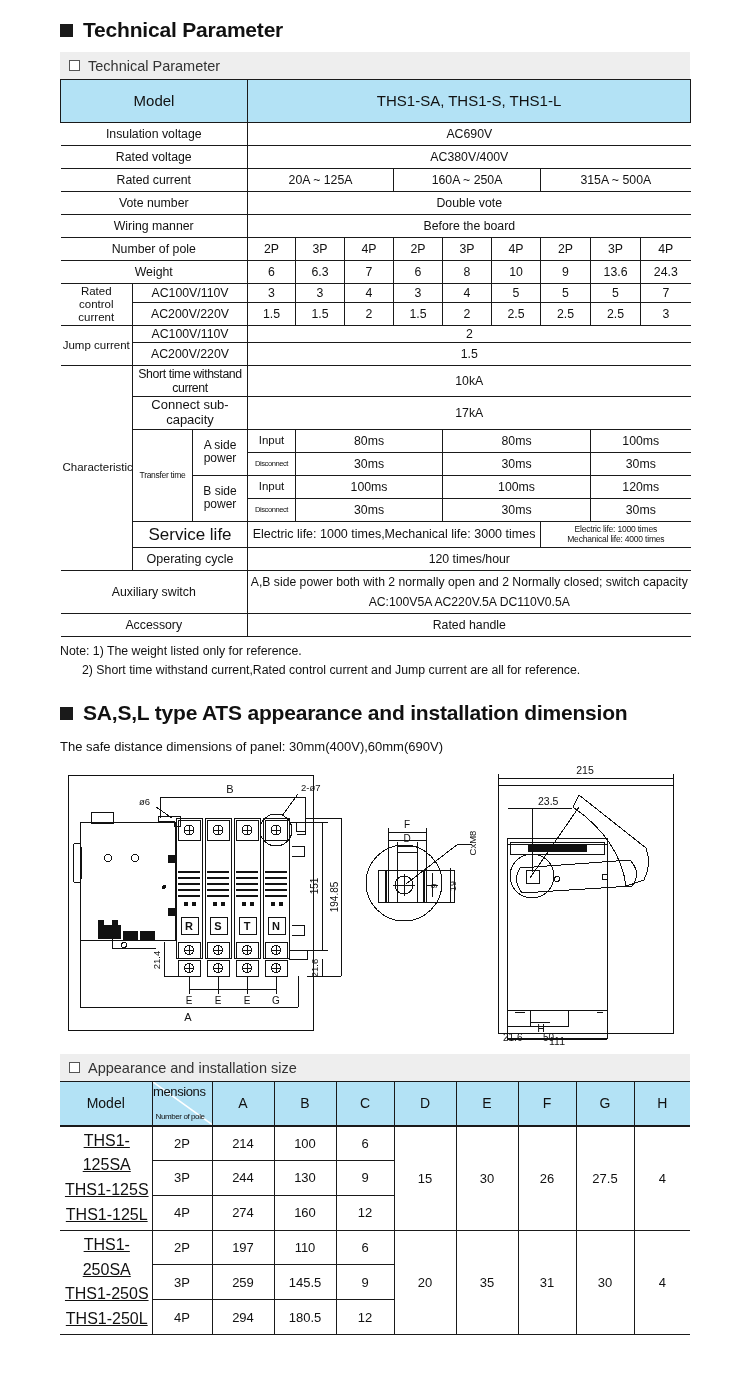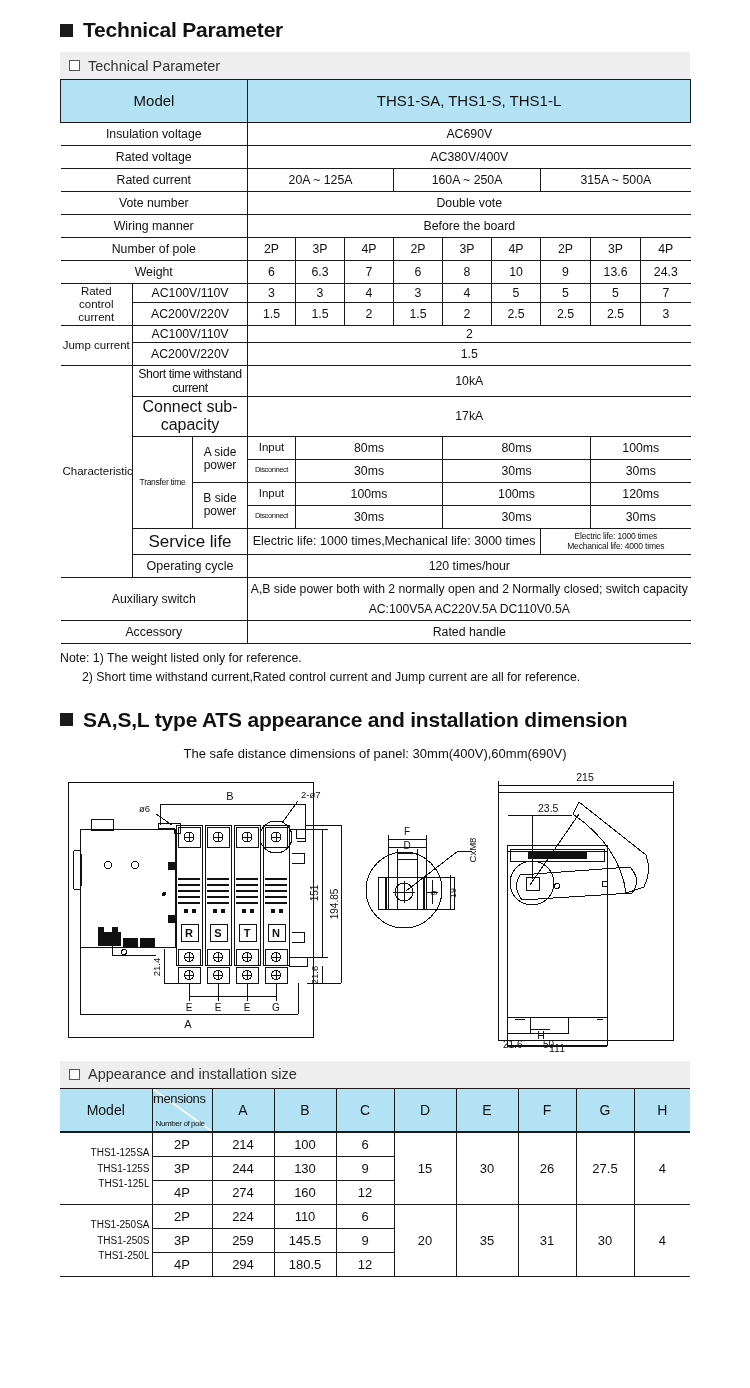--- a/index.html
+++ b/index.html
@@ -51,32 +51,32 @@
   .nb-l { border-left: none !important; }
   .nb-r { border-right: none !important; }
 
   
   .modelrow td { border-bottom: 2px solid #1a1a1a; }
 
   
   .note { font-size: 12.3px; line-height: 1.5; margin-top: 5px; color: #111; }
   .note .ind { padding-left: 22px; display: block; }
 
-  .subtitle { text-align: center; font-size: 13px; margin-top: 14px; color: #111; }
+  .subtitle { font-size: 13px; margin-top: 14px; color: #111; }
 
   
   .drawing { position: relative; width: 630px; height: 290px; margin-top: 6px; }
   .drawing svg { display: block; }
 
   
   table.b { width: 630px; border-collapse: collapse; table-layout: fixed; font-size: 13px; }
   table.b td { border: 1px solid #1a1a1a; text-align: center; padding: 2px; }
   table.b td.modelcell {
     border-left: none; border-right: 1px solid #1a1a1a;
-    text-align: right; padding-left: 4px; font-size: 10px; line-height: 1.55;
+    text-align: center; padding-left: 4px; font-size: 16px; line-height: 1.55; text-decoration: underline;
   }
   table.b .bh { background: #b3e2f5; font-size: 14px; height: 44px; border-bottom: 2px solid #1a1a1a;}
   .diag { position: relative; padding: 0 !important; overflow: hidden; }
   .diag .dl { position: absolute; left: 0; top: 0; width: 100%; height: 100%; }
   .diag .dim { position: absolute; right: 6px; top: 2px; font-size: 13px; letter-spacing: -0.4px; }
   .diag .nop { position: absolute; left: 3px; bottom: 3px; font-size: 8px; letter-spacing: -0.4px; text-align: left; line-height: 1.05;}
 </style>
 </head>
 <body>
 
@@ -204,21 +204,21 @@
       <td class="lbl2" colspan="2" style="height:23px">AC200V/220V</td>
       <td class="nb-r" colspan="9">1.5</td>
     </tr>
 
     <tr>
       <td class="lbl nb-l" rowspan="8" style="font-size:11.5px">Characteristic</td>
       <td class="lbl2 tiny" colspan="2" style="height:21px">Short time withstand current</td>
       <td class="nb-r" colspan="9">10kA</td>
     </tr>
     <tr>
-      <td class="lbl2" colspan="2" style="height:21px; font-size:16px">Connect sub-capacity</td>
+      <td class="lbl2" colspan="2" style="height:21px; font-size:13px">Connect sub-capacity</td>
       <td class="nb-r" colspan="9">17kA</td>
     </tr>
 
     <tr>
       <td rowspan="4" style="width:26px; font-size:8.5px; letter-spacing:-0.3px; line-height:2.6; vertical-align:middle">Transfer time</td>
       <td rowspan="2" style="font-size:12px; line-height:1.15">A side power</td>
       <td style="height:23px; font-size:11.5px">Input</td>
       <td colspan="3">80ms</td>
       <td colspan="3">80ms</td>
       <td class="nb-r" colspan="2">100ms</td>
@@ -571,21 +571,21 @@
       <td>12</td>
     </tr>
 
     <tr>
       <td class="modelcell" rowspan="3">
         <span>THS1-250SA</span><br>
         <span>THS1-250S</span><br>
         <span>THS1-250L</span>
       </td>
       <td style="height:24px">2P</td>
-      <td>224</td>
+      <td>197</td>
       <td>110</td>
       <td>6</td>
       <td rowspan="3">20</td>
       <td rowspan="3">35</td>
       <td rowspan="3">31</td>
       <td rowspan="3">30</td>
       <td rowspan="3" style="border-right:none">4</td>
     </tr>
     <tr>
       <td style="height:24px">3P</td>

